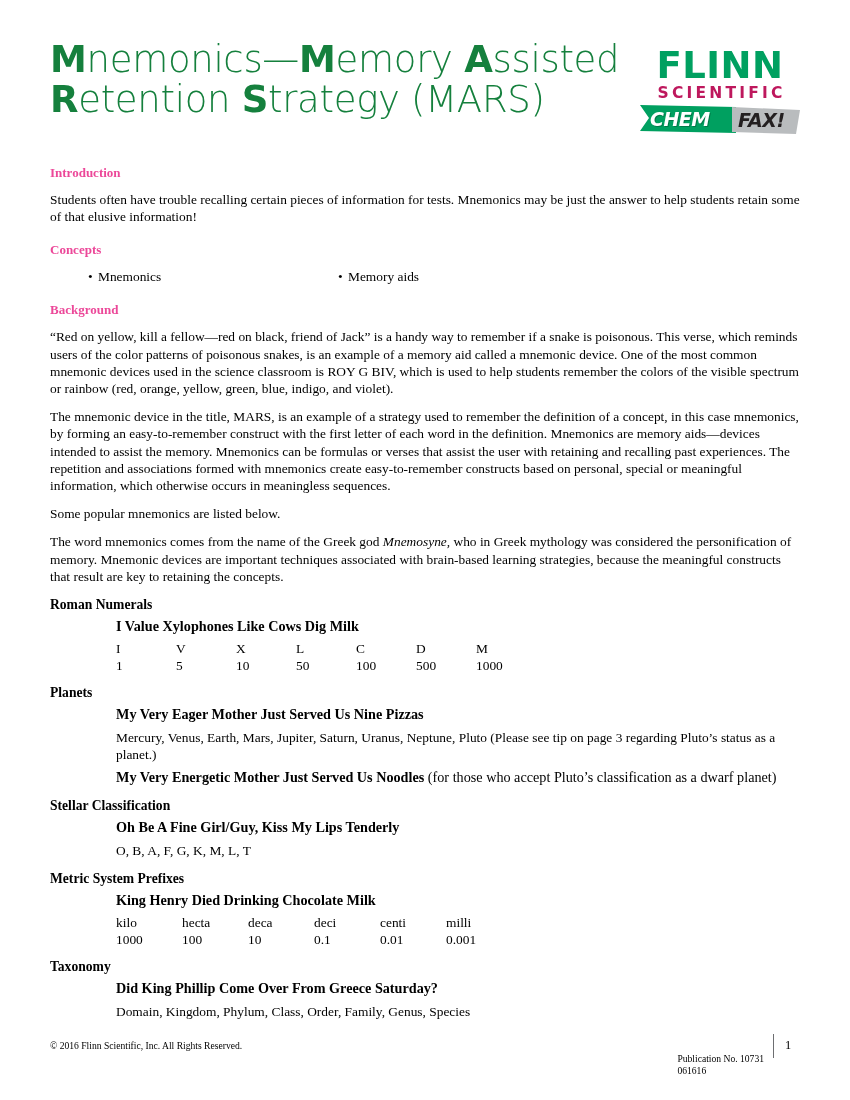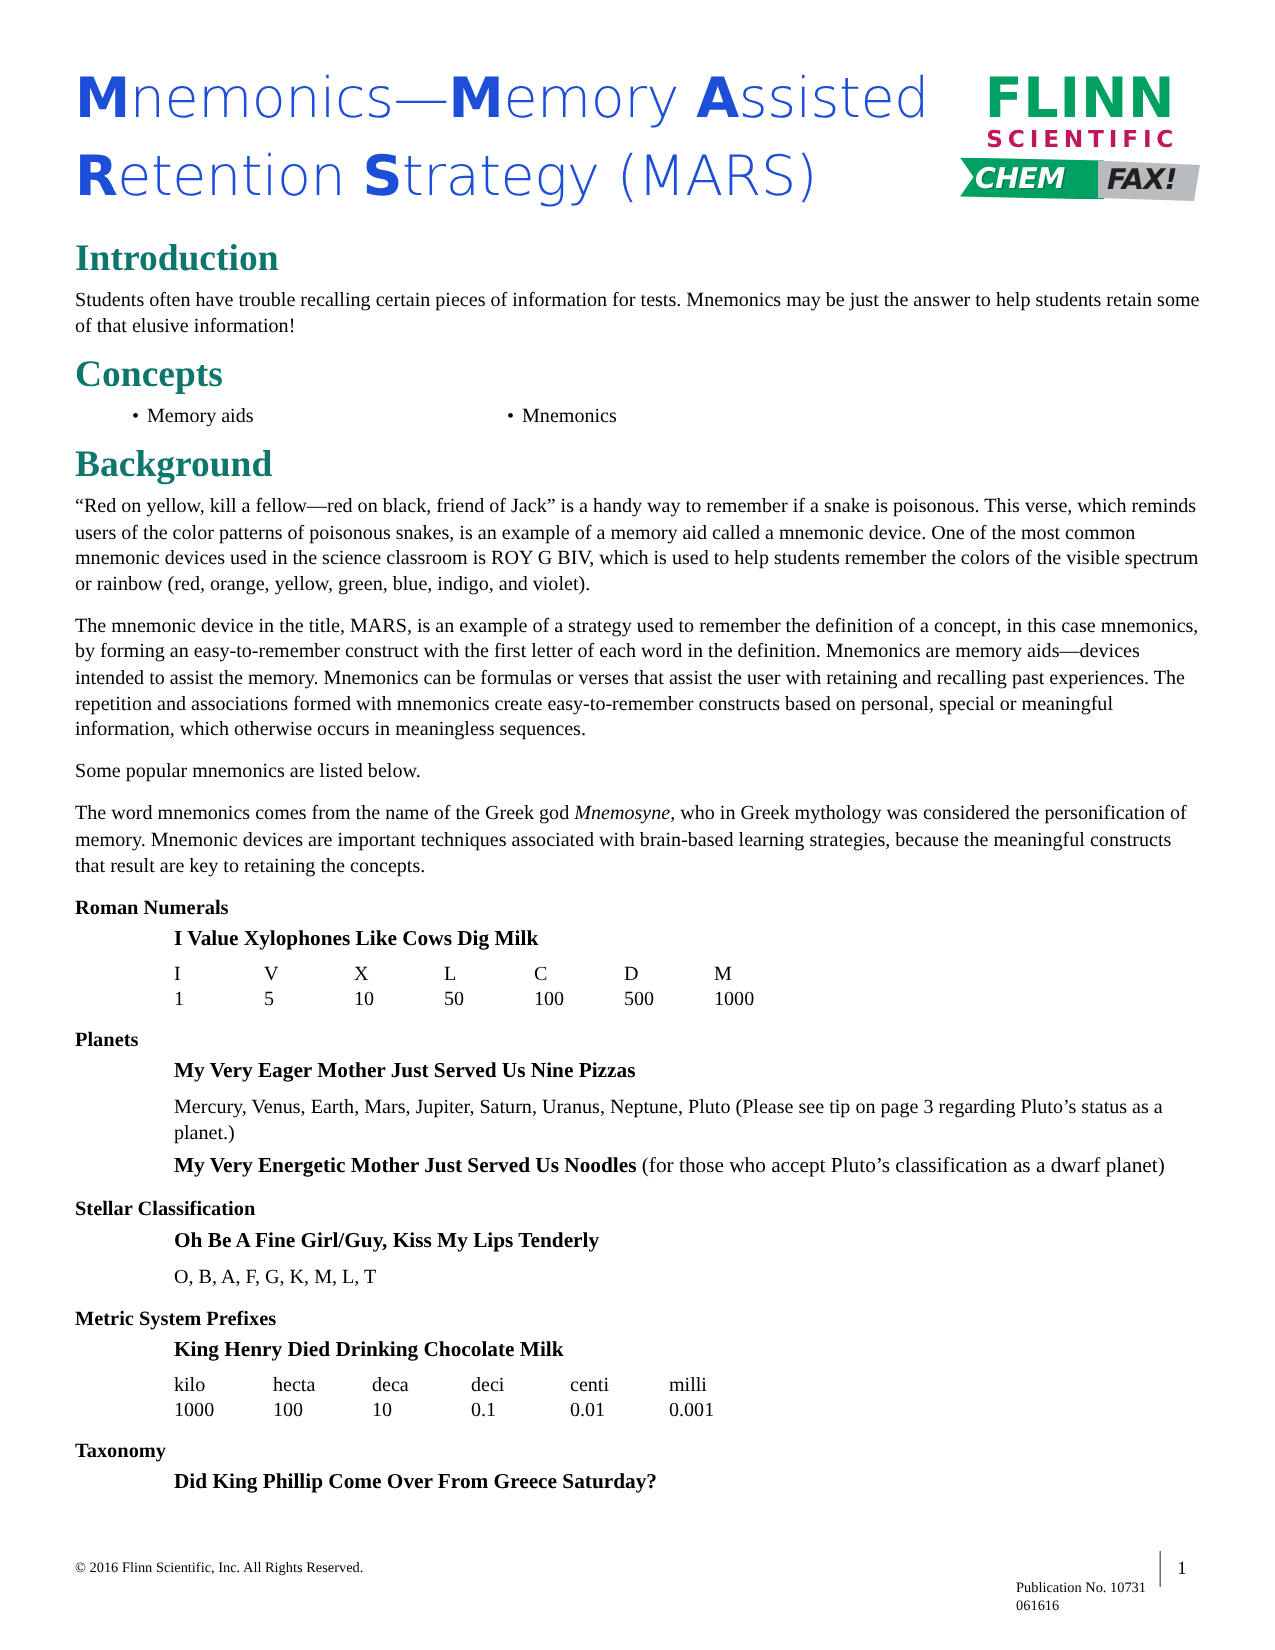--- a/index.html
+++ b/index.html
@@ -31,23 +31,23 @@
 
   
   .header {
     position: relative;
     min-height: 108px;
   }
   .doc-title {
     font-family: "DejaVu Sans", sans-serif;
     font-weight: 300;
     font-size: 37px;
-    line-height: 52px;
+    line-height: 40px;
     letter-spacing: -0.3px;
-    color: #1d4ed8;
+    color: #15803d;
     margin: 0;
     width: 600px;
   }
   .doc-title b {
     font-weight: 700;
   }
 
   
   .logo {
     position: absolute;
@@ -121,24 +121,24 @@
     font-size: 19px;
     line-height: 22px;
     letter-spacing: -0.5px;
     color: #231f20;
   }
 
   
   h2.section-heading {
     font-family: "Liberation Serif", serif;
     font-weight: 700;
-    font-size: 25px;
+    font-size: 13px;
     line-height: 22px;
     margin: 14px 0 7px 0;
-    color: #0f766e;
+    color: #ec4899;
   }
   p.body-text {
     font-size: 13.4px;
     line-height: 17.2px;
     margin: 0 0 11px 0;
     text-align: left;
   }
   p.body-text:last-child { margin-bottom: 0; }
   p.body-text i { font-style: italic; }
 
@@ -267,24 +267,24 @@
         </div>
       </div>
     </div>
 
     <h2 class="section-heading">Introduction</h2>
     <p class="body-text">Students often have trouble recalling certain pieces of information for tests. Mnemonics may be just the answer to help students retain some of that elusive information!</p>
 
     <h2 class="section-heading">Concepts</h2>
     <div class="concepts-row">
       <div class="concept-item">
+        <span class="bullet">•</span><span>Mnemonics</span>
+      </div>
+      <div class="concept-item">
         <span class="bullet">•</span><span>Memory aids</span>
-      </div>
-      <div class="concept-item">
-        <span class="bullet">•</span><span>Mnemonics</span>
       </div>
     </div>
 
     <h2 class="section-heading">Background</h2>
     <p class="body-text">“Red on yellow, kill a fellow—red on black, friend of Jack” is a handy way to remember if a snake is poisonous. This verse, which reminds users of the color patterns of poisonous snakes, is an example of a memory aid called a mnemonic device. One of the most common mnemonic devices used in the science classroom is ROY G BIV, which is used to help students remember the colors of the visible spectrum or rainbow (red, orange, yellow, green, blue, indigo, and violet).</p>
     <p class="body-text">The mnemonic device in the title, MARS, is an example of a strategy used to remember the definition of a concept, in this case mnemonics, by forming an easy-to-remember construct with the first letter of each word in the definition. Mnemonics are memory aids—devices intended to assist the memory. Mnemonics can be formulas or verses that assist the user with retaining and recalling past experiences. The repetition and associations formed with mnemonics create easy-to-remember constructs based on personal, special or meaningful information, which otherwise occurs in meaningless sequences.</p>
     <p class="body-text">Some popular mnemonics are listed below.</p>
     <p class="body-text"><span>The word mnemonics comes from the name of the Greek god </span><i>Mnemosyne,</i><span> who in Greek mythology was considered the personification of memory. Mnemonic devices are important techniques associated with brain-based learning strategies, because the meaningful constructs that result are key to retaining the concepts.</span></p>
 
     <div class="mnemonic-group">
@@ -357,20 +357,21 @@
           </tr>
         </tbody>
           </table>
       </div>
     </div>
 
     <div class="mnemonic-group">
       <div class="group-title">Taxonomy</div>
       <div class="indent">
         <div class="phrase">Did King Phillip Come Over From Greece Saturday?</div>
+        <div class="expansion">Domain, Kingdom, Phylum, Class, Order, Family, Genus, Species</div>
       </div>
     </div>
 
   </div>
 
   <div class="footer">
 
     <div class="footer-left">© 2016 Flinn Scientific, Inc. All Rights Reserved.</div>
     <div class="footer-right">
       <div>Publication No. 10731</div>

